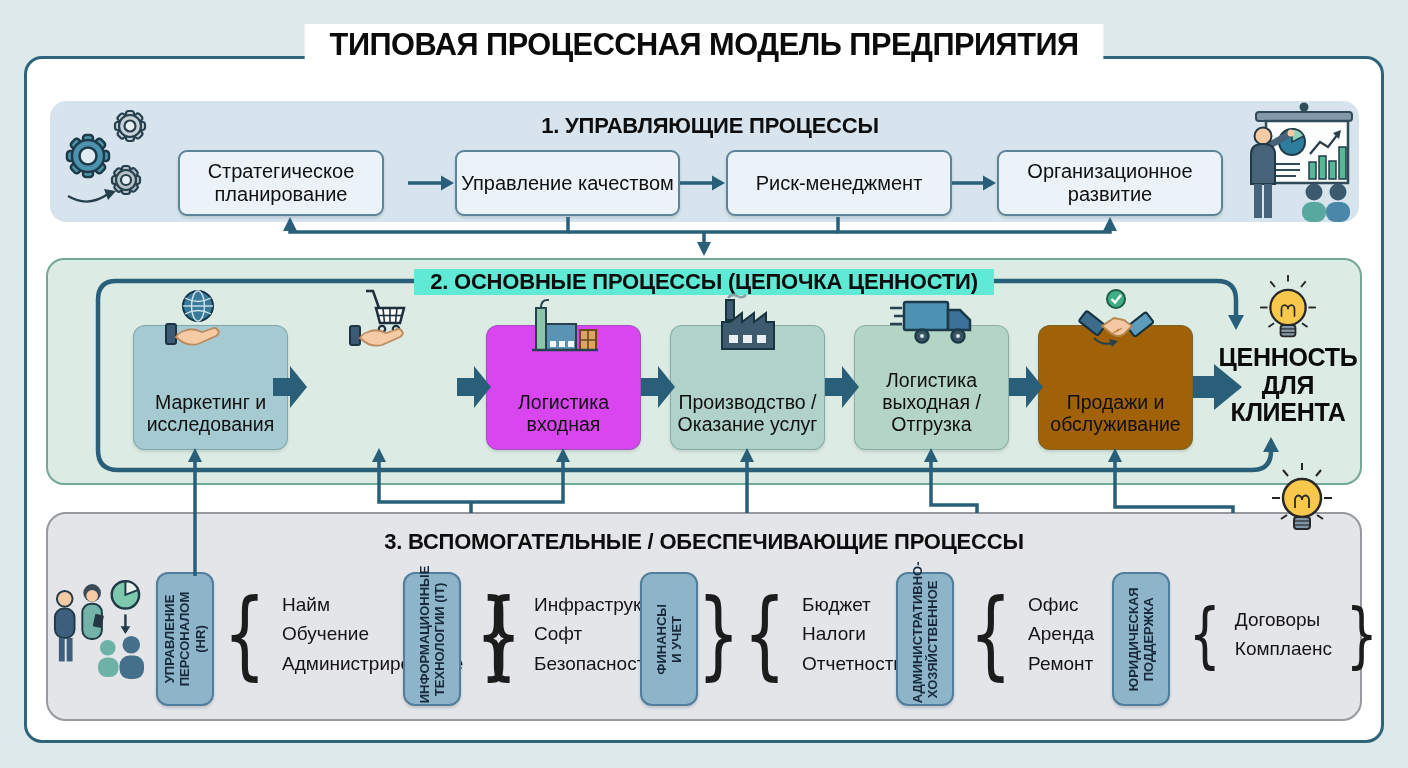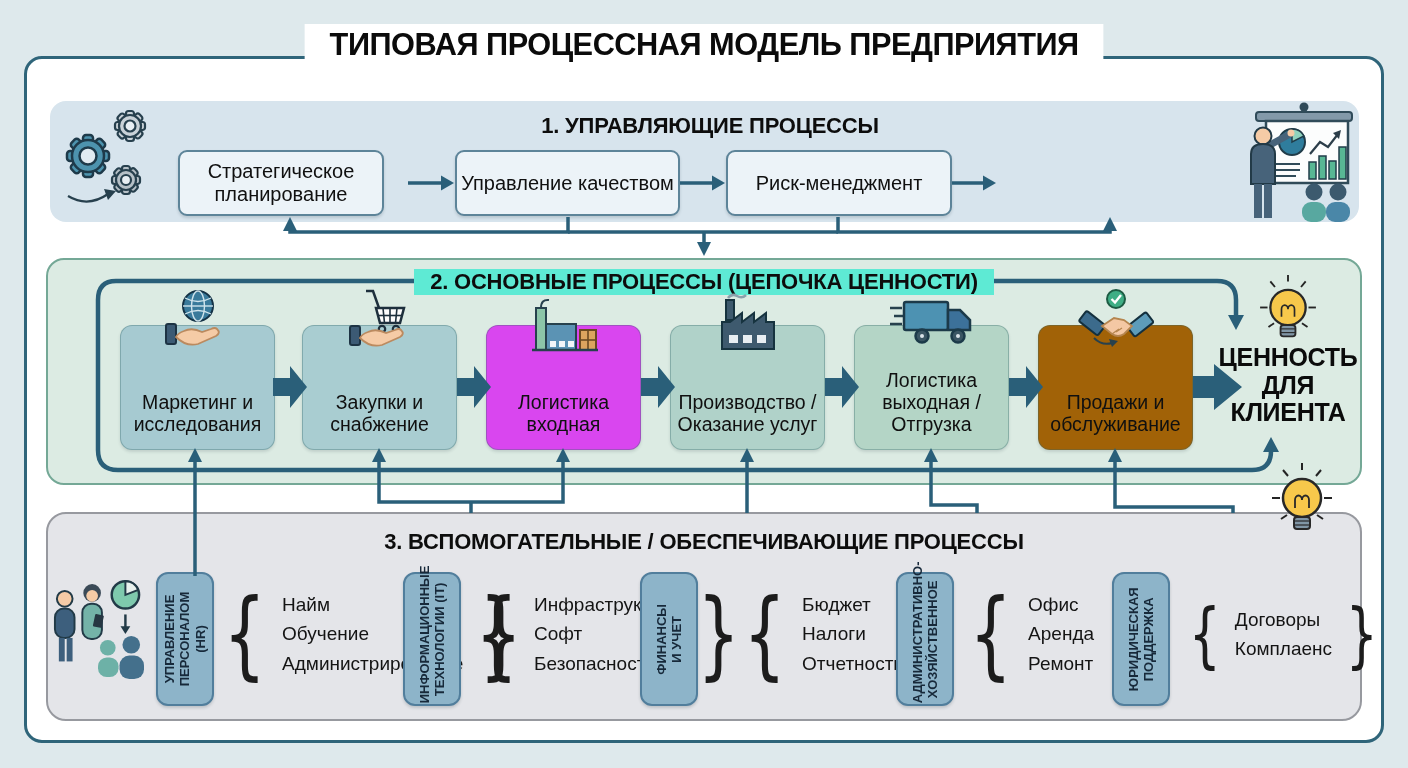--- a/index.html
+++ b/index.html
@@ -138,31 +138,31 @@
 
   <div class="abs mbox" style="left:178px;width:206px;">
       <span>Стратегическое планирование</span>
     </div>
   <div class="abs mbox" style="left:455px;width:225px;">
       <span>Управление качеством</span>
     </div>
   <div class="abs mbox" style="left:726px;width:226px;">
       <span>Риск-менеджмент</span>
     </div>
+  <div class="abs mbox" style="left:997px;width:226px;">
+      <span>Организационное развитие</span>
+    </div>
 
   <div class="abs panel sec2-panel"></div>
   <div class="abs sec-title sec2-title">
     <span>2. ОСНОВНЫЕ ПРОЦЕССЫ (ЦЕПОЧКА ЦЕННОСТИ)</span>
   </div>
 
-  <div class="abs cbox cb1" style="left:120px;">
+  <div class="abs cbox cb1" style="left:133px;">
       <span>Маркетинг и исследования</span>
-    </div>
-  <div class="abs cbox cb2" style="left:302px;">
-      <span>Закупки и снабжение</span>
     </div>
   <div class="abs cbox cb3" style="left:486px;">
       <span>Логистика входная</span>
     </div>
   <div class="abs cbox cb4" style="left:670px;">
       <span>Производство / Оказание услуг</span>
     </div>
   <div class="abs cbox cb5" style="left:854px;">
       <span>Логистика выходная / Отгрузка</span>
     </div>

